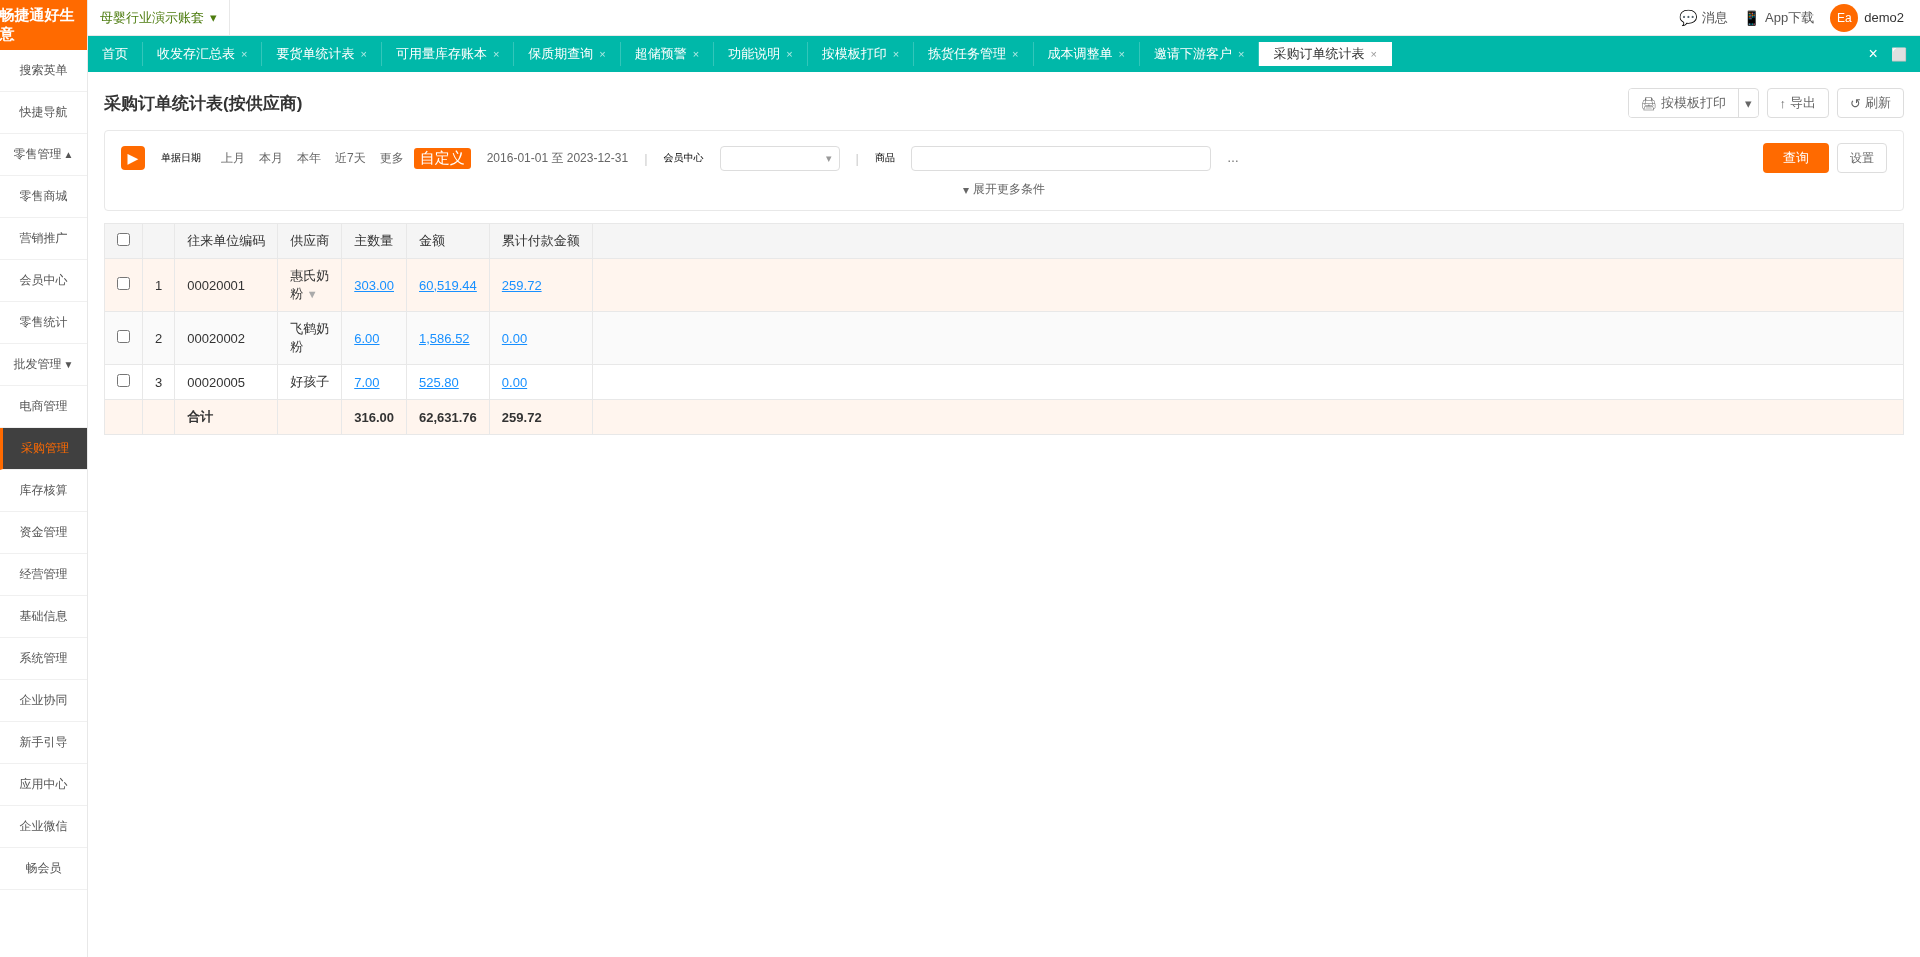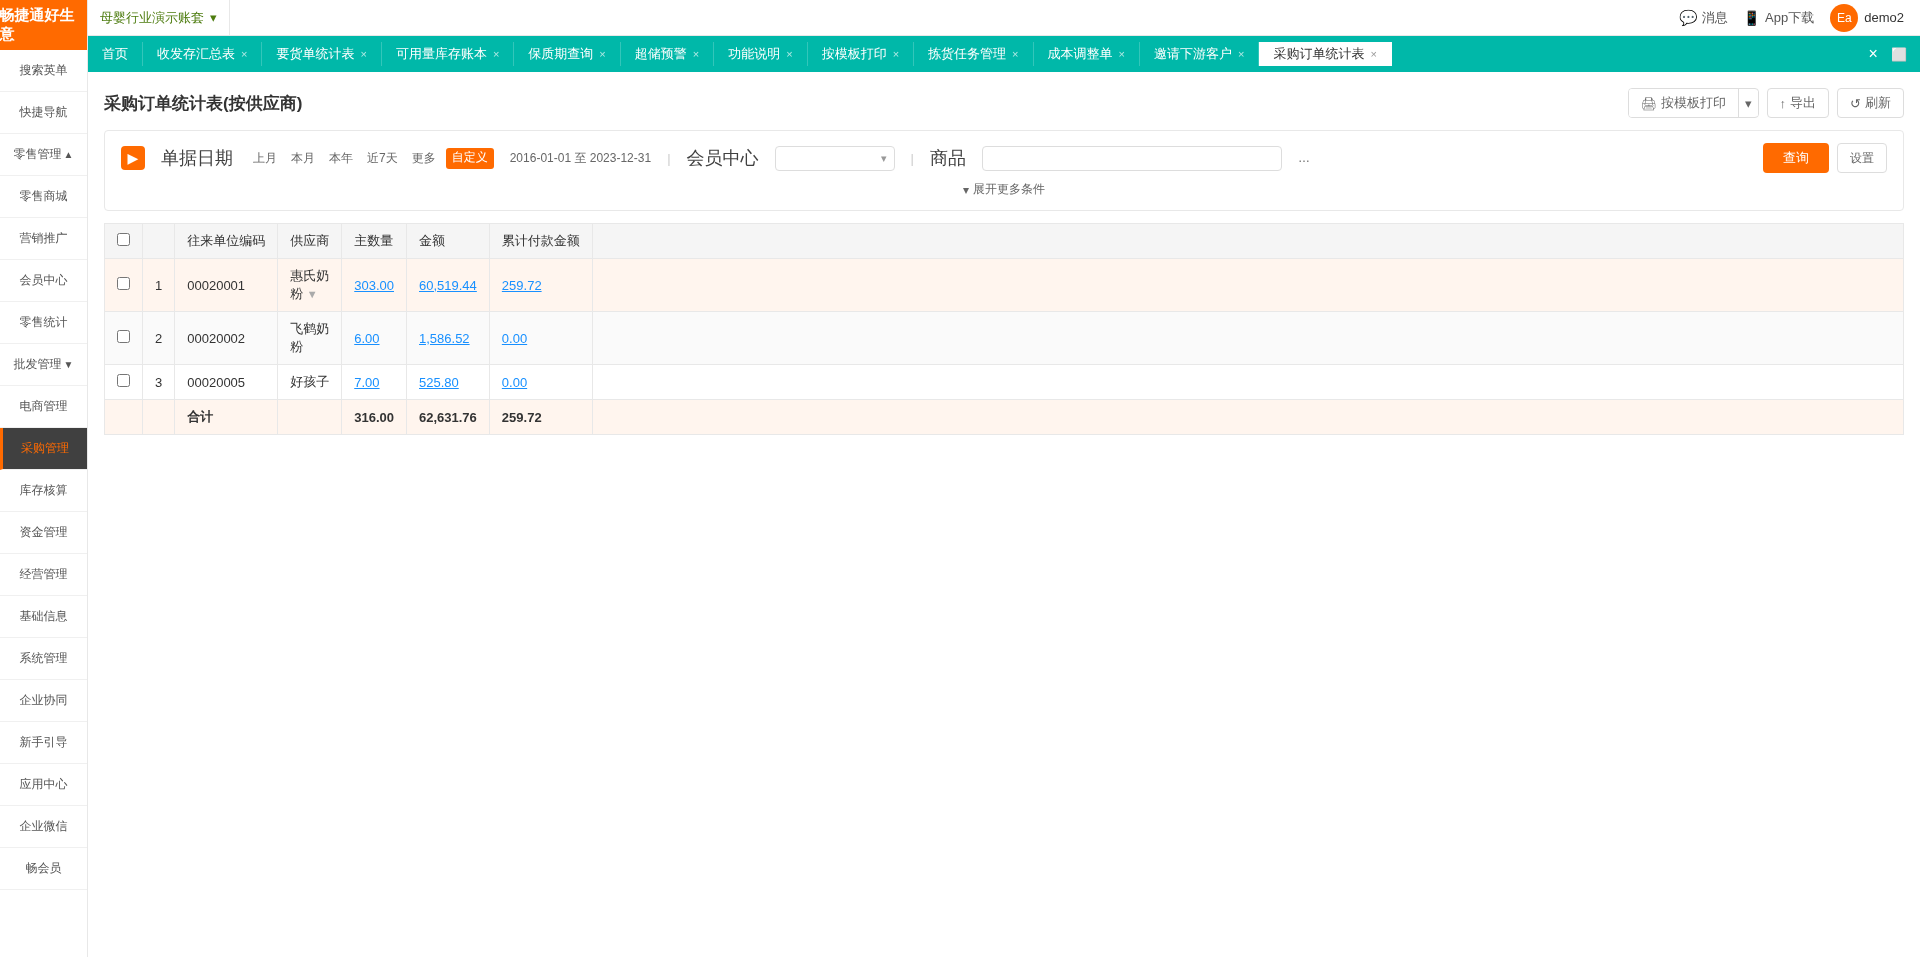--- a/index.html
+++ b/index.html
@@ -31,24 +31,24 @@
 
     
     .page-title-bar { display: flex; align-items: center; justify-content: space-between; margin-bottom: 12px; }
     .page-title { font-size: 17px; font-weight: bold; color: #333; }
     .page-actions { display: flex; align-items: center; gap: 8px; }
 
     
     .filter-bar { background: #fff; border: 1px solid #e8e8e8; border-radius: 4px; padding: 12px 16px; margin-bottom: 12px; position: relative; }
     .filter-row { display: flex; align-items: center; gap: 16px; flex-wrap: wrap; }
     .filter-toggle-btn { width: 24px; height: 24px; background: #ff6a00; border-radius: 4px; display: flex; align-items: center; justify-content: center; cursor: pointer; color: #fff; font-size: 14px; flex-shrink: 0; }
-    .filter-label { color: #404040; font-size: 18px; white-space: nowrap; }
+    .filter-label { color: #000000; font-size: 10px; white-space: nowrap; }
     .date-shortcuts { display: flex; gap: 6px; }
     .date-shortcut { color: #666; font-size: 12px; cursor: pointer; padding: 2px 4px; }
-    .date-custom-badge { background: #ff6a00; color: #fff; font-size: 12px; padding: 1px 6px; border-radius: 3px; cursor: pointer; }
+    .date-custom-badge { background: #ff6a00; color: #fff; font-size: 15px; padding: 1px 6px; border-radius: 3px; cursor: pointer; }
     .date-range { color: #666; font-size: 12px; }
     .filter-divider { color: #ccc; }
     .filter-select { border: 1px solid #ddd; border-radius: 4px; padding: 4px 24px 4px 8px; font-size: 13px; color: #333; background: #fff; cursor: pointer; appearance: none; min-width: 120px; }
     .filter-select-wrapper { position: relative; display: inline-block; }
     .filter-select-wrapper::after { content: '▾'; position: absolute; right: 8px; top: 50%; transform: translateY(-50%); color: #999; pointer-events: none; font-size: 11px; }
     .filter-input { border: 1px solid #ddd; border-radius: 4px; padding: 4px 8px; font-size: 13px; color: #333; min-width: 200px; }
     .filter-more-btn { color: #666; font-size: 12px; cursor: pointer; display: flex; align-items: center; gap: 2px; }
     .expand-more-row { display: flex; justify-content: center; margin-top: 8px; }
     .expand-more-btn { color: #666; font-size: 12px; cursor: pointer; display: flex; align-items: center; gap: 4px; background: none; border: none; }
 

